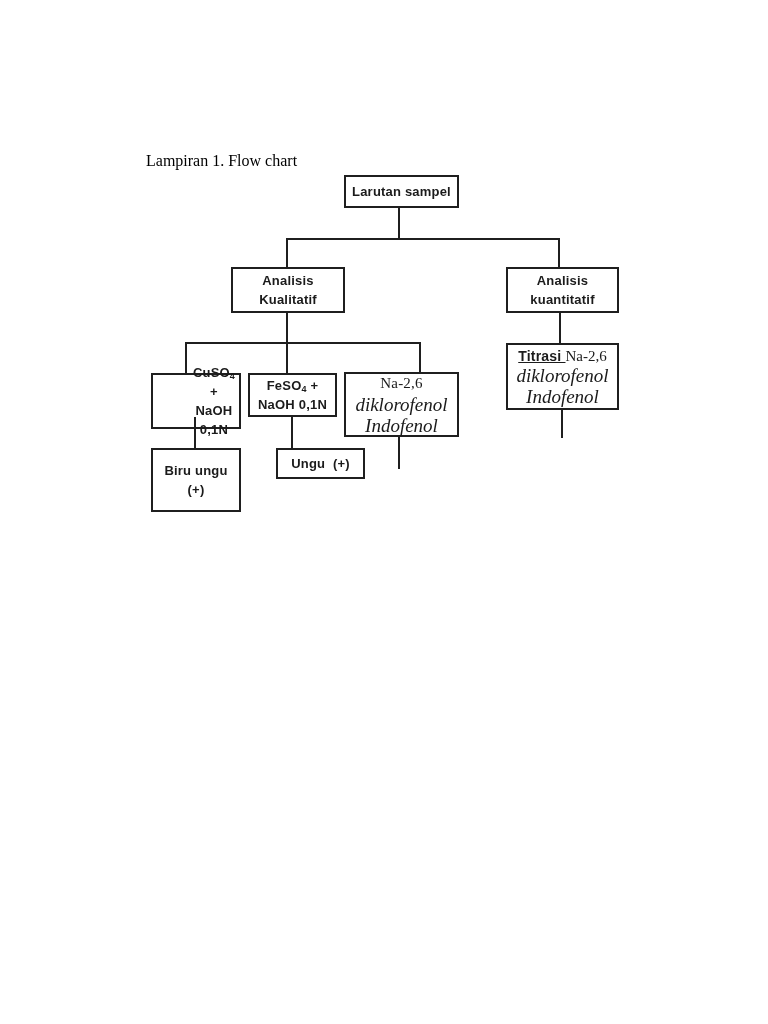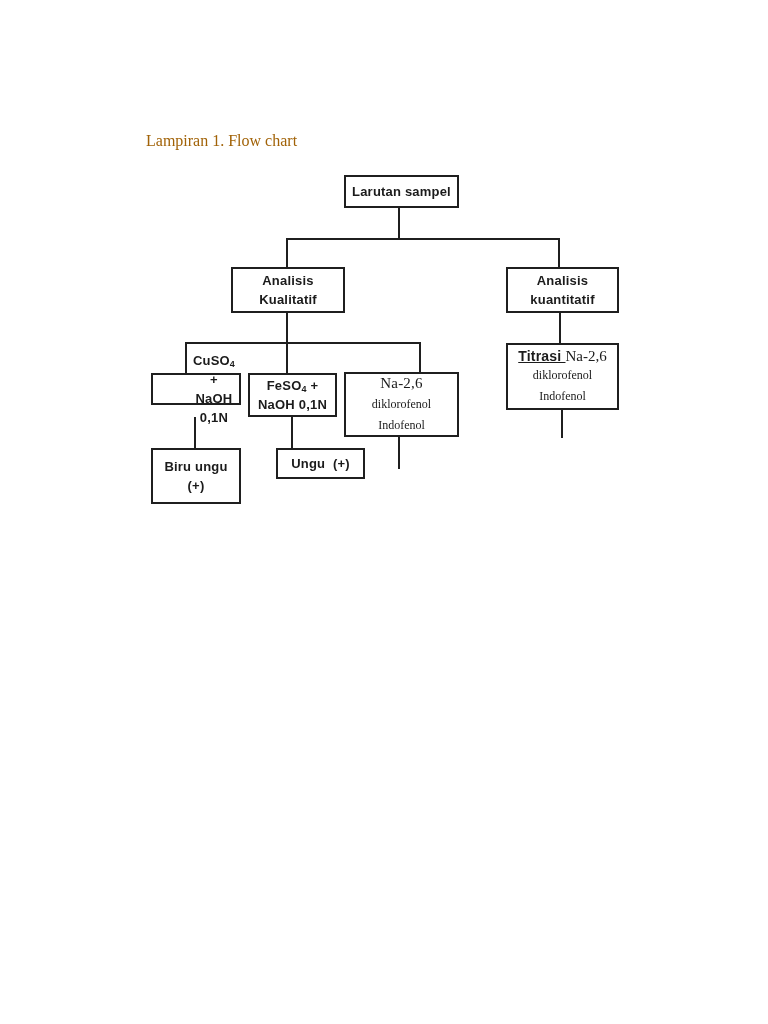--- a/index.html
+++ b/index.html
@@ -8,24 +8,24 @@
     width: 768px;
     height: 1024px;
     background: #ffffff;
     overflow: hidden;
     font-family: "Liberation Sans", "DejaVu Sans", sans-serif;
     color: #1b1b1b;
   }
   .doc-title {
     position: absolute;
     left: 146px;
-    top: 132px;
+    top: 152px;
     font-family: "Liberation Serif", "DejaVu Serif", serif;
     font-size: 16px;
-    color: #a16207;
+    color: #000000;
     white-space: nowrap;
   }
   .node {
     position: absolute;
     box-sizing: border-box;
     border: 2px solid #1f1f1f;
     background: #ffffff;
     display: flex;
     flex-direction: column;
     align-items: center;
@@ -42,22 +42,23 @@
   .node .serif-line {
     font-family: "Liberation Serif", "DejaVu Serif", serif;
     font-weight: normal;
     font-size: 15px;
     letter-spacing: 0.2px;
     line-height: 21px;
     white-space: pre-wrap;
   }
   .node .italic-line {
     font-family: "Liberation Serif", "DejaVu Serif", serif;
+    font-style: italic;
     font-weight: normal;
-    font-size: 12px;
+    font-size: 19px;
     line-height: 21px;
     white-space: pre-wrap;
   }
   .node sub {
     font-size: 9px;
     line-height: 0;
     position: relative;
     top: 2px;
     vertical-align: baseline;
   }
@@ -92,37 +93,37 @@
   <div class="node" style="left:231px; top:267px; width:114px; height:46px;">
     <span class="box-line">Analisis</span>
     <span class="box-line">Kualitatif</span>
   </div>
 
   <div class="node" style="left:506px; top:267px; width:113px; height:46px;">
     <span class="box-line">Analisis</span>
     <span class="box-line">kuantitatif</span>
   </div>
 
-  <div class="node" style="left:151px; top:373px; width:90px; height:32px;padding-left:36px;">
+  <div class="node" style="left:151px; top:373px; width:90px; height:56px;padding-left:36px;">
     <span class="box-line"><span>CuSO</span><sub>4</sub><span> +</span></span>
     <span class="box-line">NaOH 0,1N</span>
   </div>
 
   <div class="node" style="left:248px; top:373px; width:89px; height:44px;">
     <span class="box-line"><span>FeSO</span><sub>4</sub><span> +</span></span>
     <span class="box-line">NaOH 0,1N</span>
   </div>
 
   <div class="node" style="left:344px; top:372px; width:115px; height:65px;">
     <span class="serif-line">Na-2,6</span>
     <span class="italic-line">diklorofenol</span>
     <span class="italic-line">Indofenol</span>
   </div>
 
-  <div class="node" style="left:151px; top:448px; width:90px; height:56px;">
+  <div class="node" style="left:151px; top:448px; width:90px; height:64px;">
     <span class="box-line">Biru ungu</span>
     <span class="box-line">(+)</span>
   </div>
 
   <div class="node" style="left:248px; top:448px; width:89px; height:31px;margin-left:28px;">
     <span class="box-line">Ungu  (+)</span>
   </div>
 
 
   <div class="node" style="left:506px; top:343px; width:113px; height:67px;">

